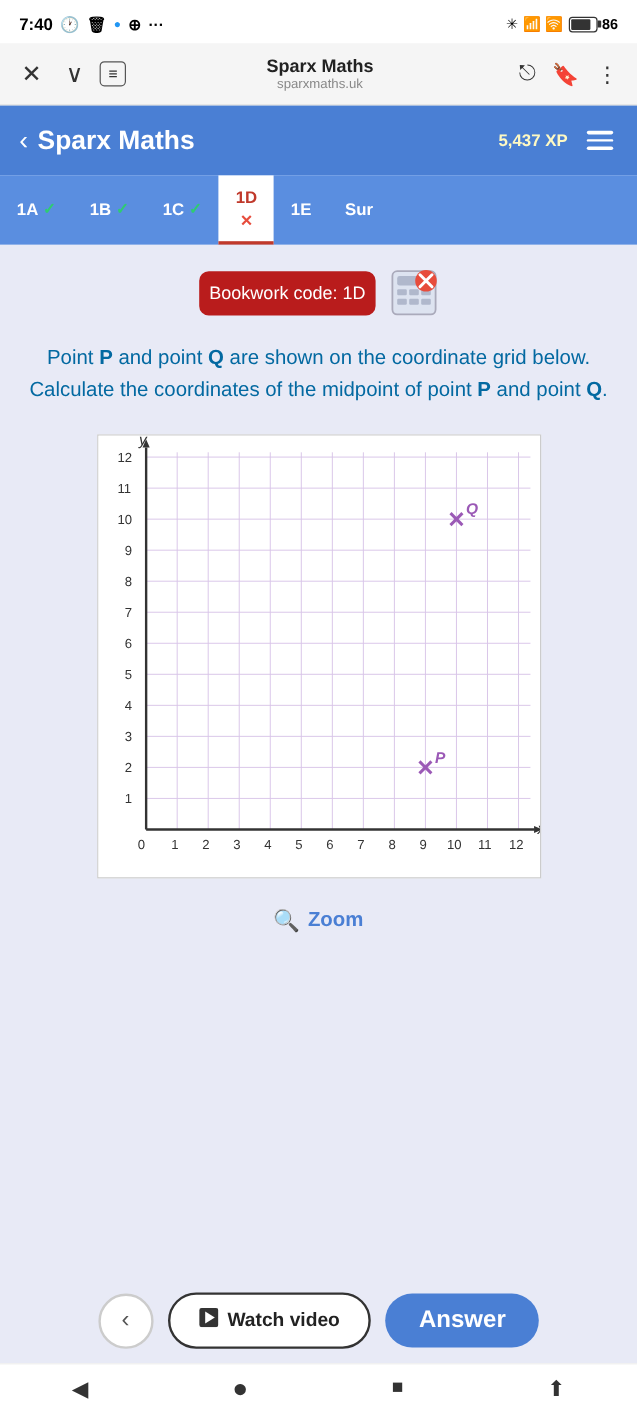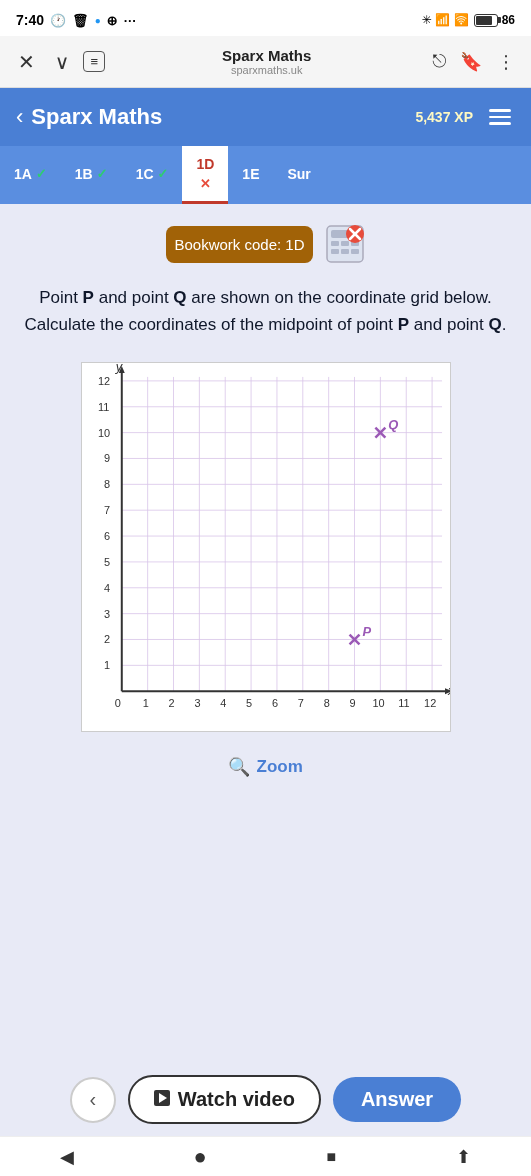--- a/index.html
+++ b/index.html
@@ -157,41 +157,41 @@
 
     
     .bookwork-row {
       display: flex;
       align-items: center;
       justify-content: center;
       gap: 12px;
       margin-bottom: 20px;
     }
     .bookwork-badge {
-      background: #a16207;
+      background: #b91c1c;
       color: white;
       padding: 10px 8px;
       border-radius: 8px;
       font-size: 15px;
       font-weight: 500;
     }
     .calc-icon {
       width: 40px;
       height: 40px;
       position: relative;
       display: flex;
       align-items: center;
       justify-content: center;
     }
 
     
     .question-text {
       text-align: center;
       font-size: 17px;
-      color: #0f172a;
+      color: #0369a1;
       line-height: 1.6;
       margin-bottom: 24px;
     }
 
     
     .graph-container {
       background: white;
       border: 1px solid #ccc;
       margin: 0 auto 16px;
       position: relative;
@@ -244,21 +244,21 @@
       justify-content: center;
       cursor: pointer;
       font-size: 18px;
       color: #555;
     }
     .watch-btn {
       background: white;
       border: 2px solid #333;
       border-radius: 30px;
       padding: 11px 24px;
-      font-size: 20px;
+      font-size: 16px;
       font-weight: 600;
       color: #222;
       cursor: pointer;
       display: flex;
       align-items: center;
       gap: 8px;
     }
     .answer-btn {
       background: #4a7fd4;
       border: none;

